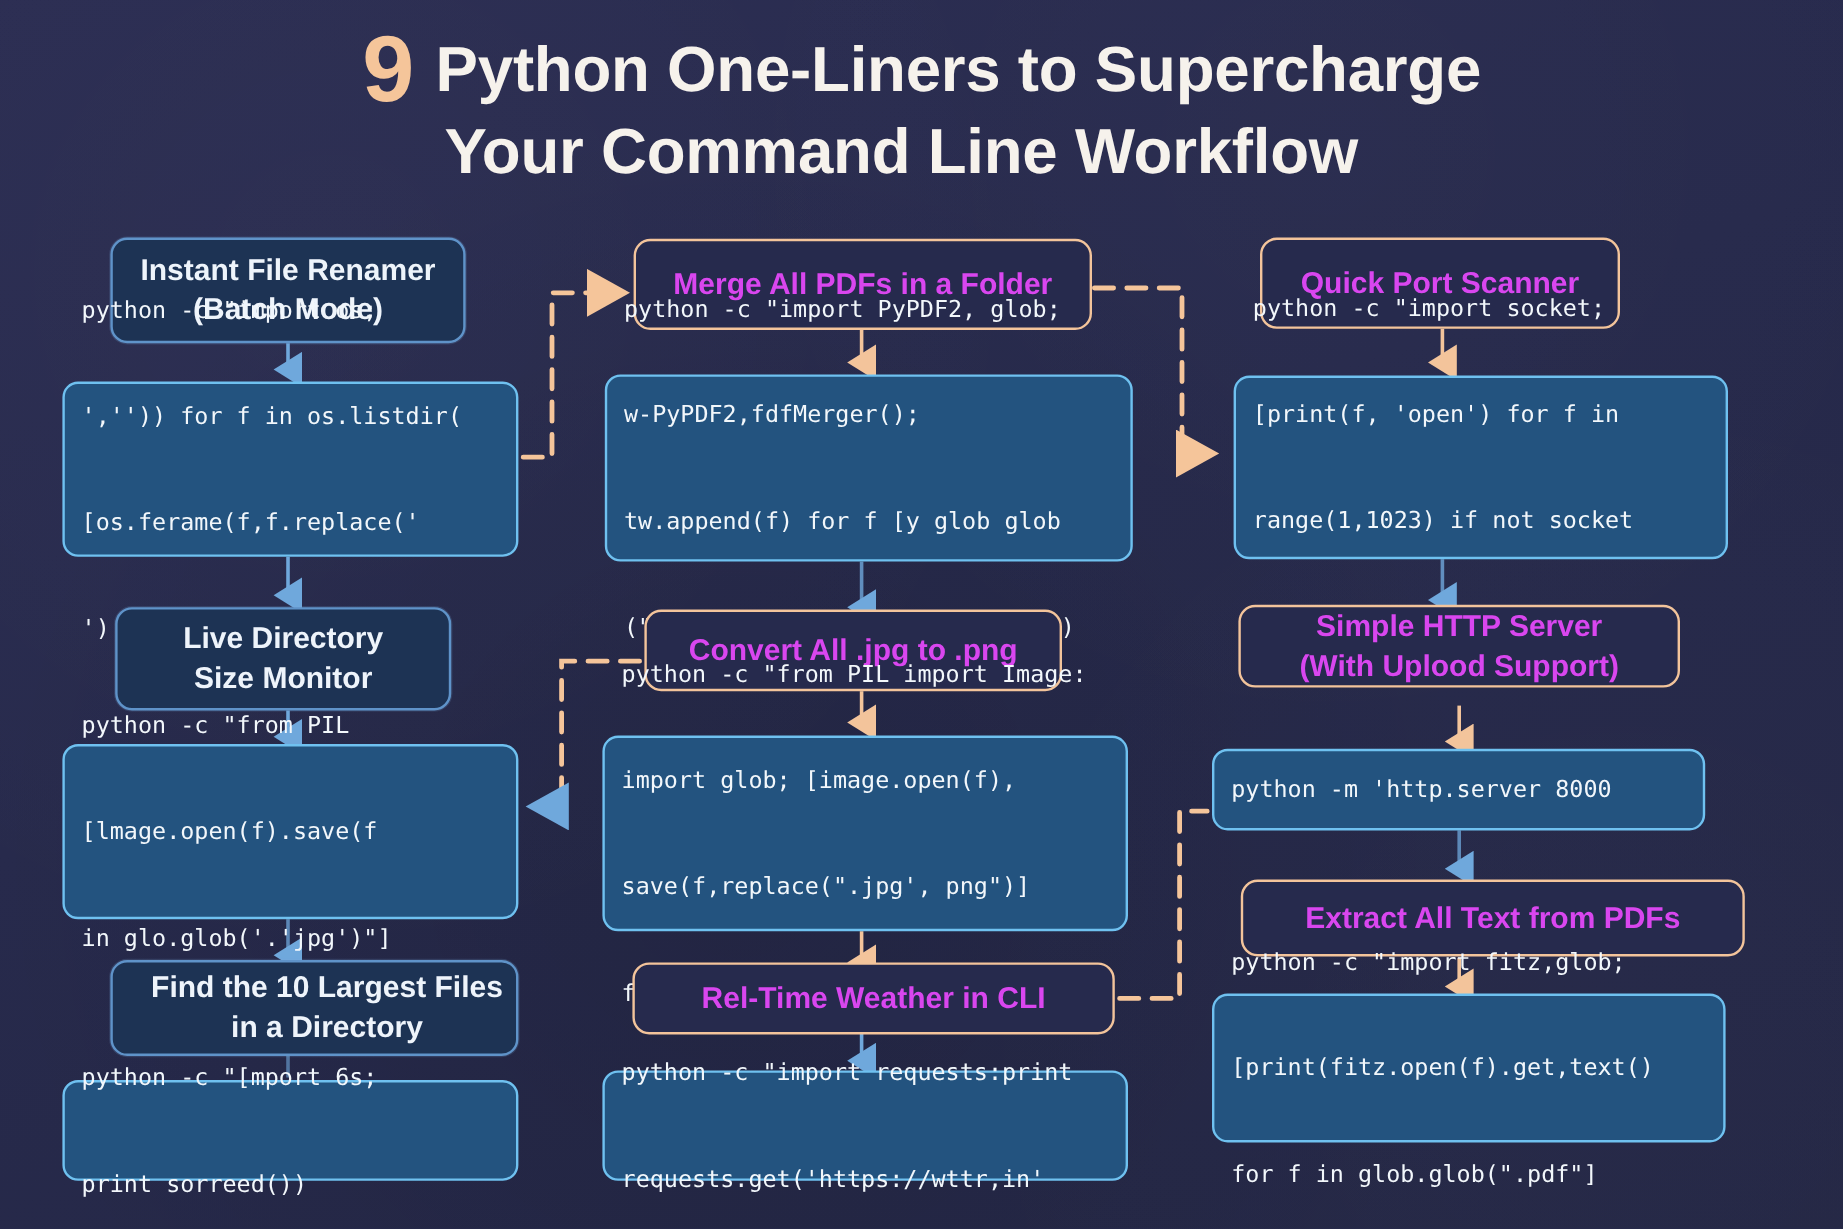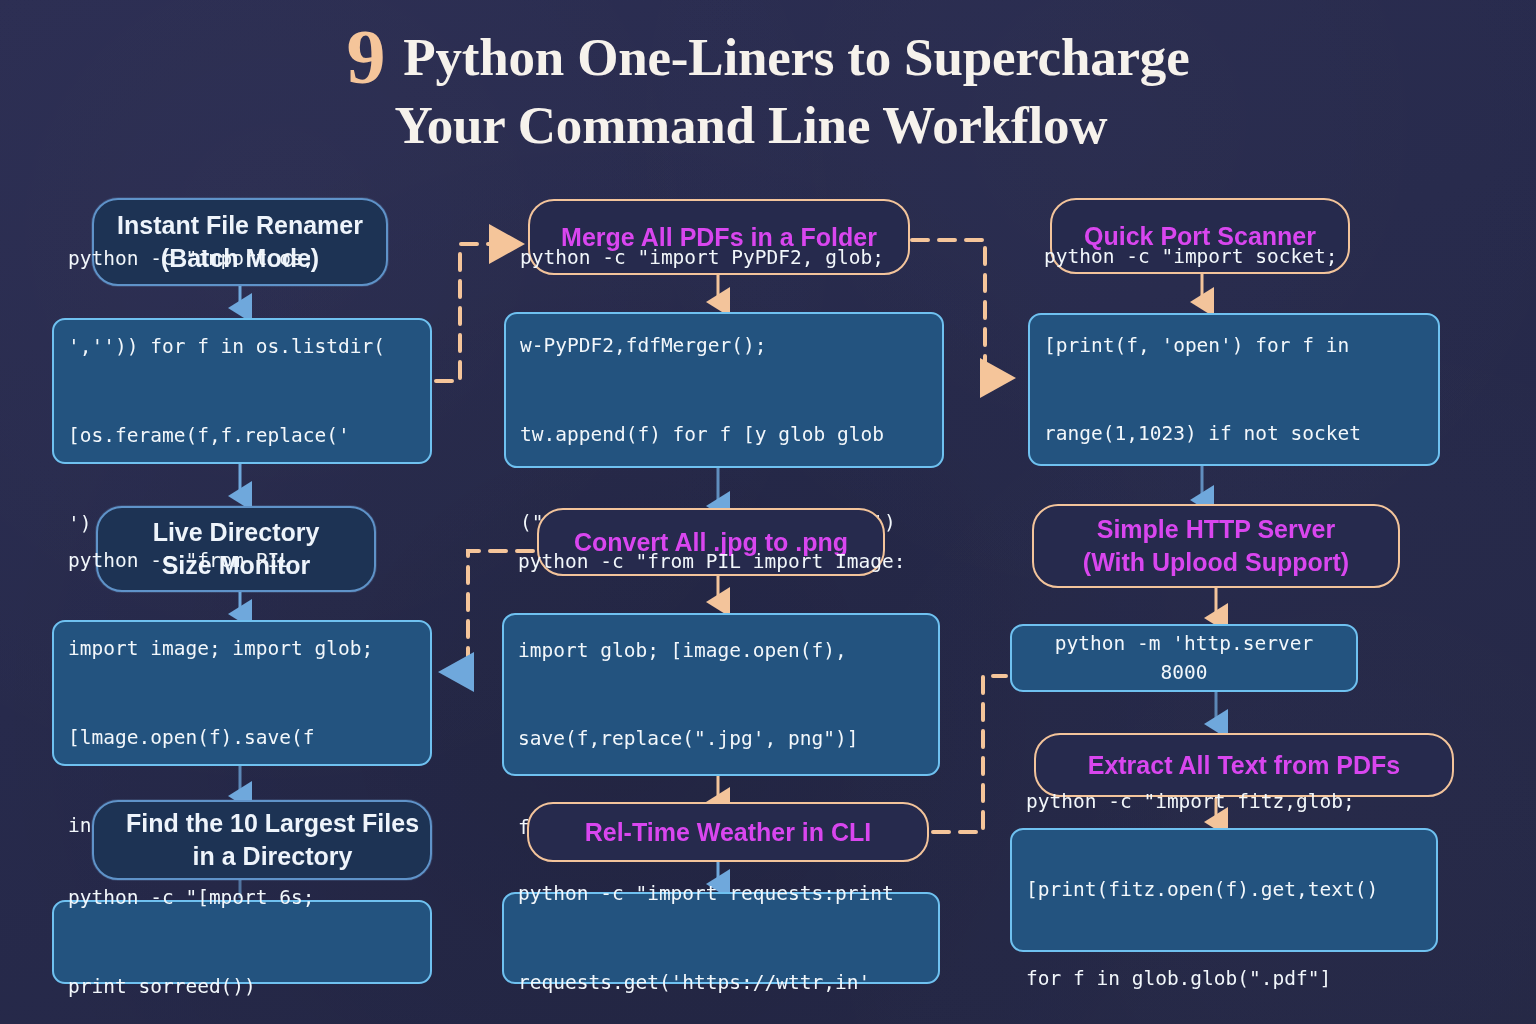--- a/index.html
+++ b/index.html
@@ -18,21 +18,20 @@
       radial-gradient(circle at 40% 70%, rgba(0,0,0,.10), transparent 55%),
       radial-gradient(circle at 88% 85%, rgba(255,255,255,.012), transparent 40%),
       linear-gradient(160deg,#2b2d52 0%,#272a4c 45%,#242745 100%);
     pointer-events:none;
   }
 
   
   #title-wrap{
     position:absolute;left:0;top:26px;width:1536px;
     text-align:center;
-    font-family:Liberation Serif, serif;
   }
   #title-line1{
     font-size:53px;font-weight:bold;color:#f6f2ec;
     letter-spacing:-0.2px;line-height:62px;white-space:nowrap;
   }
   #title-line2{
     font-size:53px;font-weight:bold;color:#f6f2ec;
     letter-spacing:-0.2px;line-height:62px;white-space:nowrap;
     margin-top:6px;margin-left:-34px;
   }
@@ -41,21 +40,21 @@
     vertical-align:-8px;margin-right:18px;
     display:inline-block;
   }
 
   
   .node{
     position:absolute;
     box-sizing:border-box;
     display:flex;align-items:center;justify-content:center;
     text-align:center;
-    border-radius:26px;
+    border-radius:14px;
   }
 
   
   .head-blue{
     background:#1d3354;
     border:2px solid #5f93c9;
     color:#eef4fb;
     font-size:25px;font-weight:bold;line-height:33px;
     box-shadow:0 0 0 1px rgba(120,170,220,.18);
   }
@@ -168,21 +167,20 @@
 <div class="node head-blue" style="left:96px;top:506px;width:280px;height:86px;">
   <div>
     <div>Live Directory</div>
     <div>Size Monitor</div>
   </div>
 </div>
 
 <div class="node code" style="left:52px;top:620px;width:380px;height:146px;">
   <div>
     <span>python -c "from PIL</span>
-    <span>import image; import glob;</span>
     <span>[lmage.open(f).save(f</span>
     <span>in glo.glob('.'jpg')"]</span>
   </div>
 </div>
 
 <div class="node head-blue" style="left:92px;top:800px;width:340px;height:80px;padding-left:21px;">
   <div>
     <div>Find the 10 Largest Files</div>
     <div>in a Directory</div>
   </div>
@@ -238,28 +236,28 @@
 
 <div class="node code" style="left:1028px;top:313px;width:412px;height:153px;">
   <div>
     <span>python -c "import socket;</span>
     <span>[print(f, 'open') for f in</span>
     <span>range(1,1023) if not socket</span>
     <span>socket().connect_ex('"local")</span>
   </div>
 </div>
 
-<div class="node head-orange" style="left:1032px;top:504px;width:368px;height:84px;">
+<div class="node head-orange" style="left:1032px;top:504px;width:368px;height:69px;">
   <div>
     <div>Simple HTTP Server</div>
     <div>(With Uplood Support)</div>
   </div>
 </div>
 
-<div class="node code" style="left:1010px;top:624px;width:348px;height:68px;text-align:center;">
+<div class="node code" style="left:1010px;top:624px;width:411px;height:68px;text-align:center;">
   <div>
     <span>python -m 'http.server 8000</span>
   </div>
 </div>
 
 <div class="node head-orange" style="left:1034px;top:733px;width:420px;height:64px;">
   <div>Extract All Text from PDFs</div>
 </div>
 
 <div class="node code" style="left:1010px;top:828px;width:428px;height:124px;">

